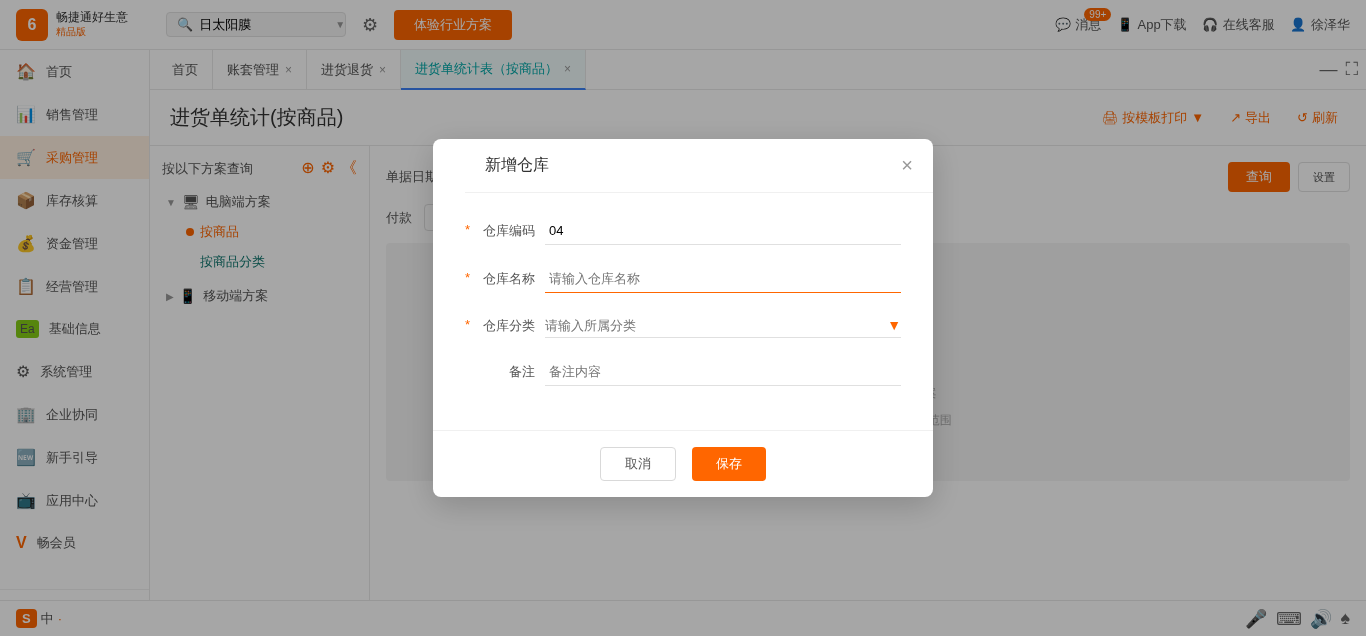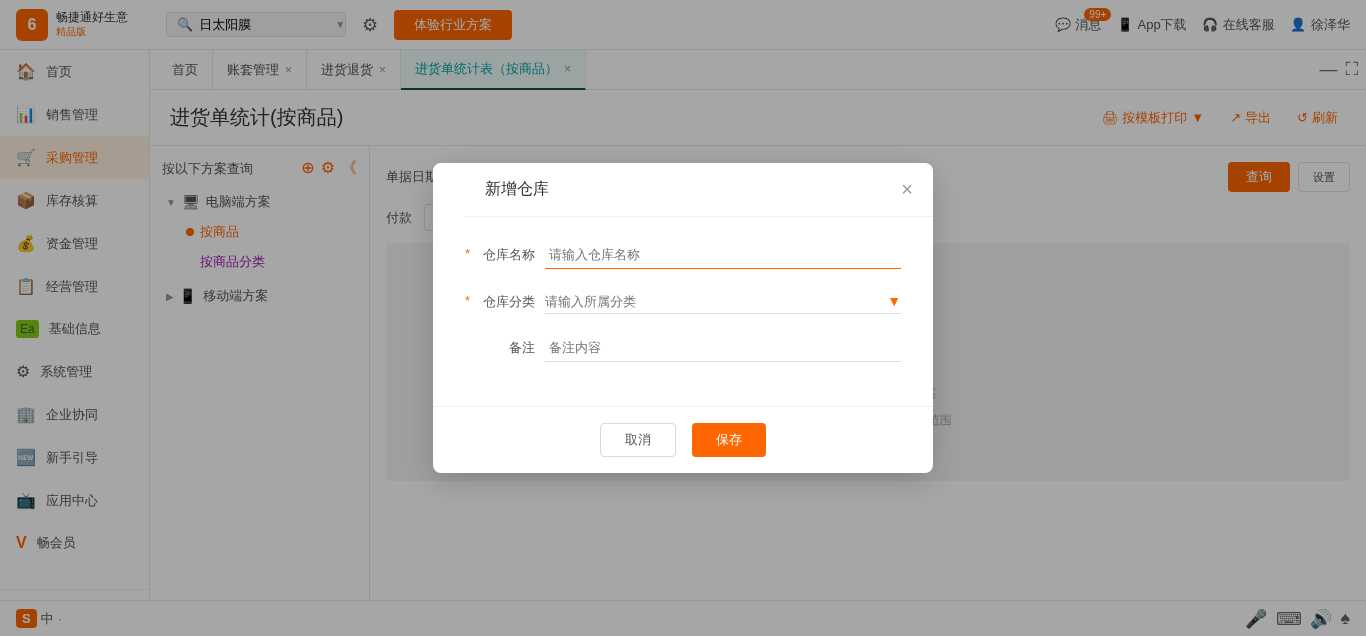--- a/index.html
+++ b/index.html
@@ -133,21 +133,21 @@
       padding: 0 14px;
       font-size: 13px;
       color: #555;
       cursor: pointer;
       border-right: 1px solid #e8e8e8;
       gap: 6px;
     }
     .tab-item.active {
       background: #f0fafa;
       color: #00a8a8;
-      border-bottom: 2px solid #14532d;
+      border-bottom: 2px solid #3b82f6;
     }
     .tab-close { color: #999; font-size: 12px; cursor: pointer; }
     .tab-bar-right {
       margin-left: auto;
       display: flex;
       align-items: center;
       gap: 8px;
     }
     .tab-bar-icon { font-size: 18px; color: #666; cursor: pointer; }
 
@@ -251,21 +251,21 @@
     }
     .tree-group-header .arrow { font-size: 10px; color: #999; }
     .tree-group-header .g-icon { font-size: 14px; color: #555; }
     .tree-item {
       display: flex;
       align-items: center;
       gap: 6px;
       padding: 6px 8px 6px 28px;
       font-size: 13px;
       cursor: pointer;
-      color: #a21caf;
+      color: #0f766e;
     }
     .tree-item.active { color: #f60; }
     .tree-item .dot {
       width: 8px;
       height: 8px;
       border-radius: 50%;
       background: #f60;
       flex-shrink: 0;
     }
 
@@ -701,20 +701,26 @@
 </div>
 
 <div class="overlay">
   <div class="modal">
     <div class="modal-header">
       <span class="modal-title">新增仓库</span>
       <span class="modal-close">×</span>
     </div>
     <div class="modal-body">
 
+      <div class="form-row">
+        <label class="form-label required">
+          <span>仓库编码</span>
+        </label>
+        <input class="form-input" type="text" value="04" style="">
+      </div>
 
       <div class="form-row">
         <label class="form-label required">
           <span>仓库名称</span>
         </label>
         <input class="form-input active-border" type="text" placeholder="请输入仓库名称" style="">
       </div>
 
       <div class="form-row">
         <label class="form-label required">

